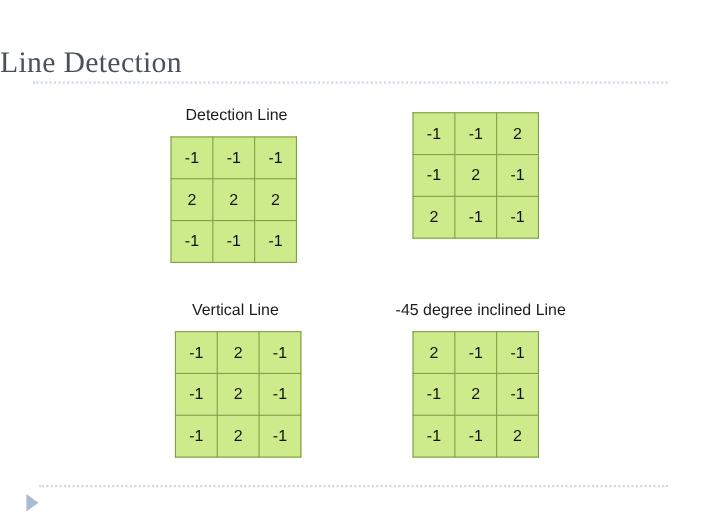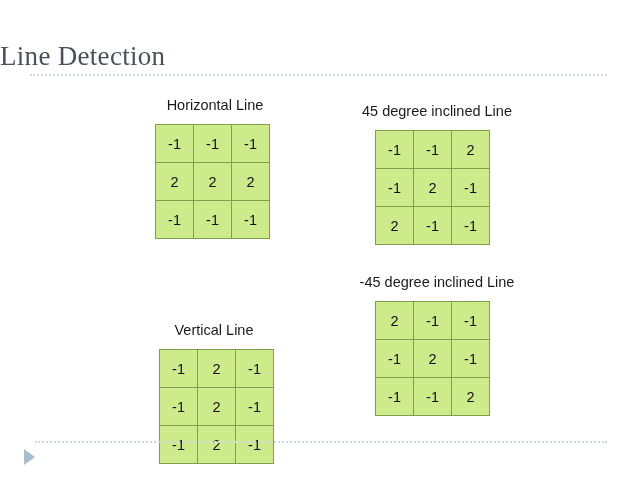--- a/index.html
+++ b/index.html
@@ -88,37 +88,37 @@
     font-size: 14.5px;
     color: #111111;
     font-weight: 500;
     background: #cdeb8b;
     padding: 0;
   }
 
   
   #block-horizontal { left: 143px; top: 96px;  width: 144px; }
   #block-45         { left: 347px; top: 102px; width: 180px; }
-  #block-vertical   { left: 147px; top: 273px; width: 134px; margin-top: 48px; }
+  #block-vertical   { left: 147px; top: 273px; width: 134px; }
   #block-neg45      { left: 347px; top: 273px; width: 180px; }
 
   #block-horizontal .matrix-grid,
   #block-vertical   .matrix-grid { margin-left: 12px; margin-right: auto; }
   #block-45         .matrix-grid,
   #block-neg45      .matrix-grid { margin-left: 28px; margin-right: auto; }
 </style>
 </head>
 <body>
 
 <div class="slide-title">Line Detection</div>
 
 <div class="rule rule-top"></div>
 
 <div class="matrix-block" id="block-horizontal">
-  <div class="matrix-label">Horizontal Line</div>
+  <div class="matrix-label">Detection Line</div>
   <table class="matrix-grid">
     <tbody>
       <tr>
         <td>-1</td>
         <td>-1</td>
         <td>-1</td>
       </tr>
       <tr>
         <td>2</td>
         <td>2</td>
@@ -127,21 +127,20 @@
       <tr>
         <td>-1</td>
         <td>-1</td>
         <td>-1</td>
       </tr>
     </tbody>
   </table>
 </div>
 
 <div class="matrix-block" id="block-45">
-  <div class="matrix-label">45 degree inclined Line</div>
   <table class="matrix-grid">
     <tbody>
       <tr>
         <td>-1</td>
         <td>-1</td>
         <td>2</td>
       </tr>
       <tr>
         <td>-1</td>
         <td>2</td>

